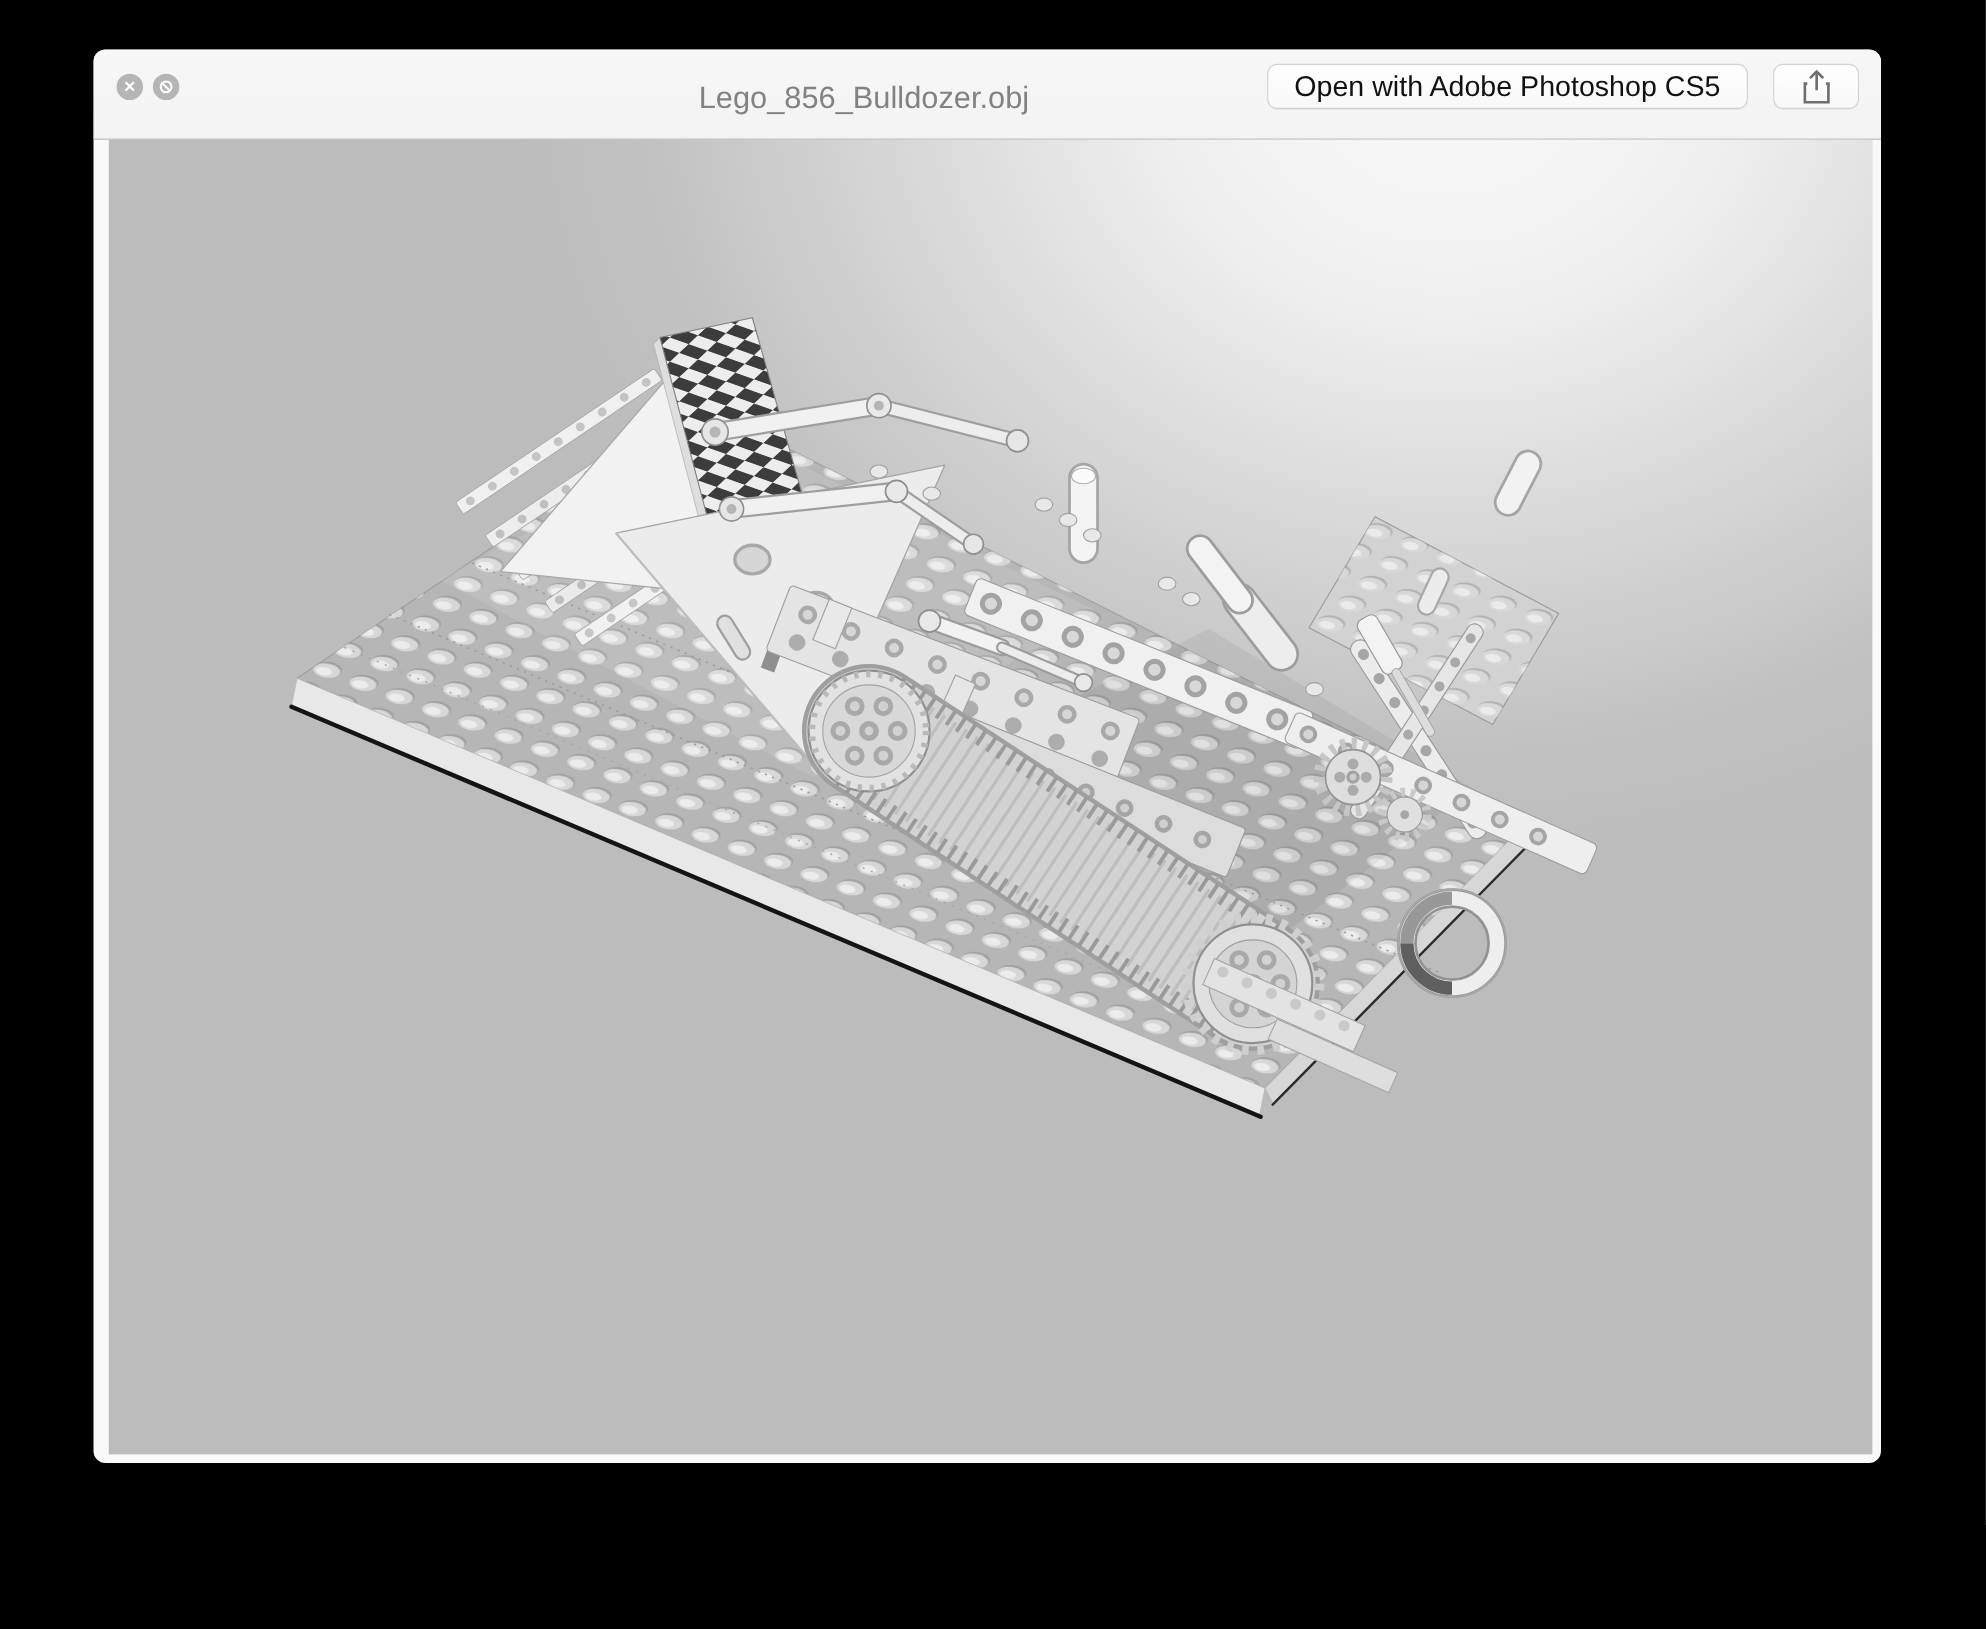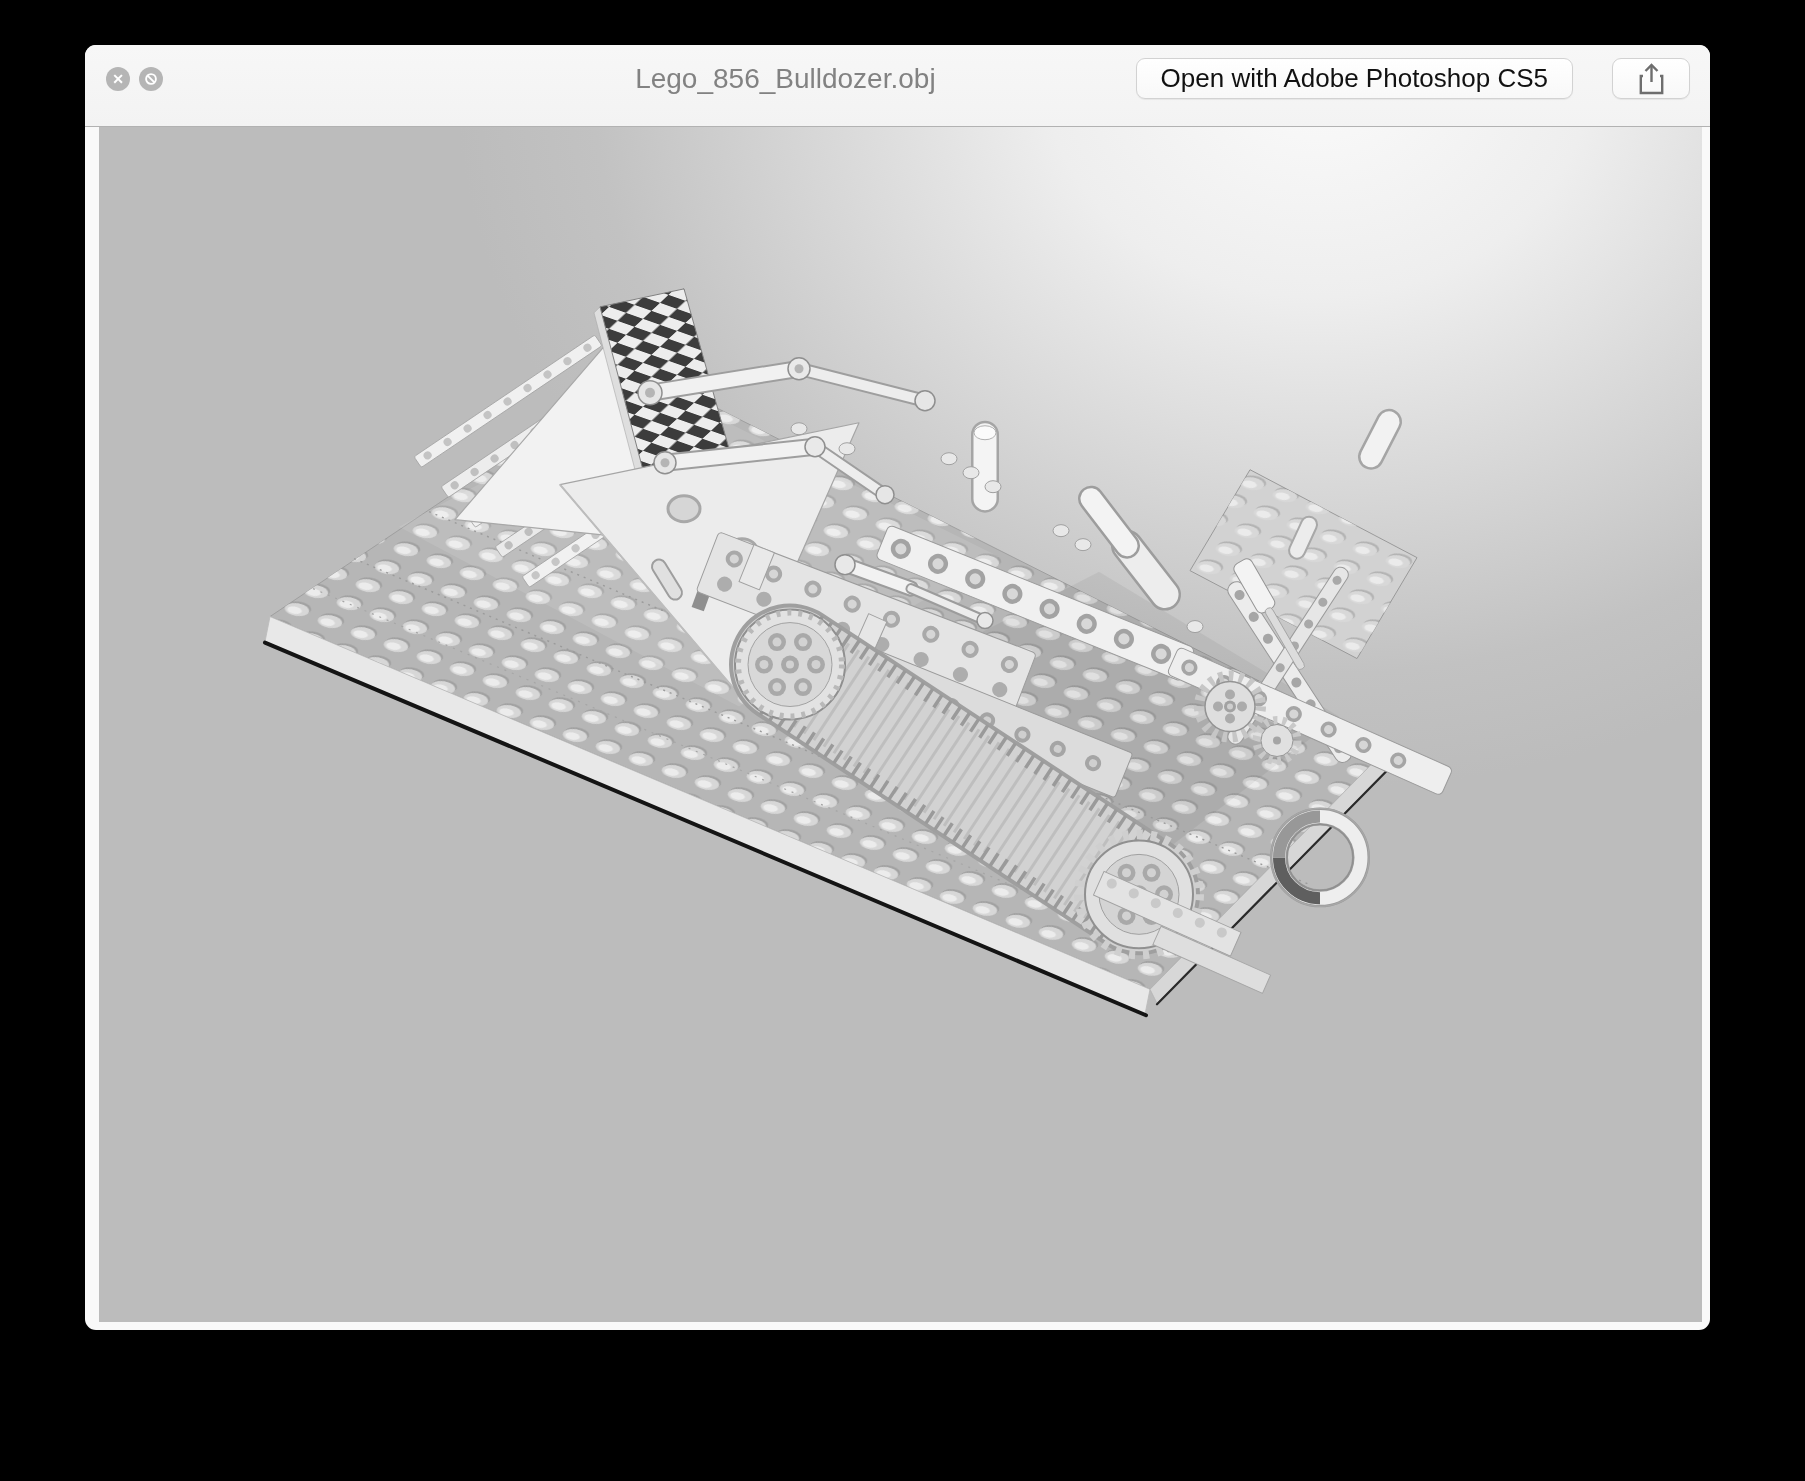--- a/index.html
+++ b/index.html
@@ -8,23 +8,23 @@
   .ql-window{position:absolute;left:85px;top:45px;width:1625px;height:1285px;
     background:#f9f9f9;border-radius:11px;overflow:hidden;
     box-shadow:0 0 0 1px rgba(0,0,0,.35);}
   .titlebar{position:relative;height:82px;background:linear-gradient(#f7f7f7,#f3f3f3);
     border-bottom:1px solid #b2b2b2;display:flex;align-items:center;
     padding:0 20px 14px 21px;box-sizing:border-box;}
   .traffic{display:flex;gap:9px;align-items:center;}
   .tl-btn{width:24px;height:24px;border-radius:50%;background:#b5b5b5;border:none;
     display:flex;align-items:center;justify-content:center;color:#fff;
     font-size:14px;font-weight:bold;cursor:default;padding:0;line-height:1;}
-  .win-title{position:absolute;left:43.1%;top:0;height:68px;display:flex;align-items:center;
+  .win-title{position:absolute;left:43.1%;top:10px;height:68px;display:flex;align-items:center;
     transform:translateX(-50%);color:#828282;font-size:28px;white-space:nowrap;}
-  .tb-right{margin-left:auto;display:flex;gap:39px;align-items:center;border-radius:18px;}
+  .tb-right{margin-left:auto;display:flex;gap:23px;align-items:center;border-radius:18px;}
   .openwith-btn{height:41px;padding:0 24px;border:1px solid #d2d2d2;border-radius:9px;
     background:linear-gradient(#ffffff,#f8f8f8);font-size:26px;color:#111;
     font-family:"Liberation Sans", sans-serif;white-space:nowrap;
     box-shadow:0 1px 1px rgba(0,0,0,.06);}
   .share-btn{width:78px;height:41px;border:1px solid #d2d2d2;border-radius:9px;
     background:linear-gradient(#ffffff,#f8f8f8);display:flex;align-items:center;
     justify-content:center;box-shadow:0 1px 1px rgba(0,0,0,.06);}
   .content{position:relative;margin:0 8px 7px 14px;height:1195px;
     background:radial-gradient(ellipse 980px 820px at 76% -5%,
       #fbfbfb 0%, #eeeeee 28%, #d7d7d7 52%, #c2c2c2 74%, #bcbcbc 88%), #bcbcbc;

